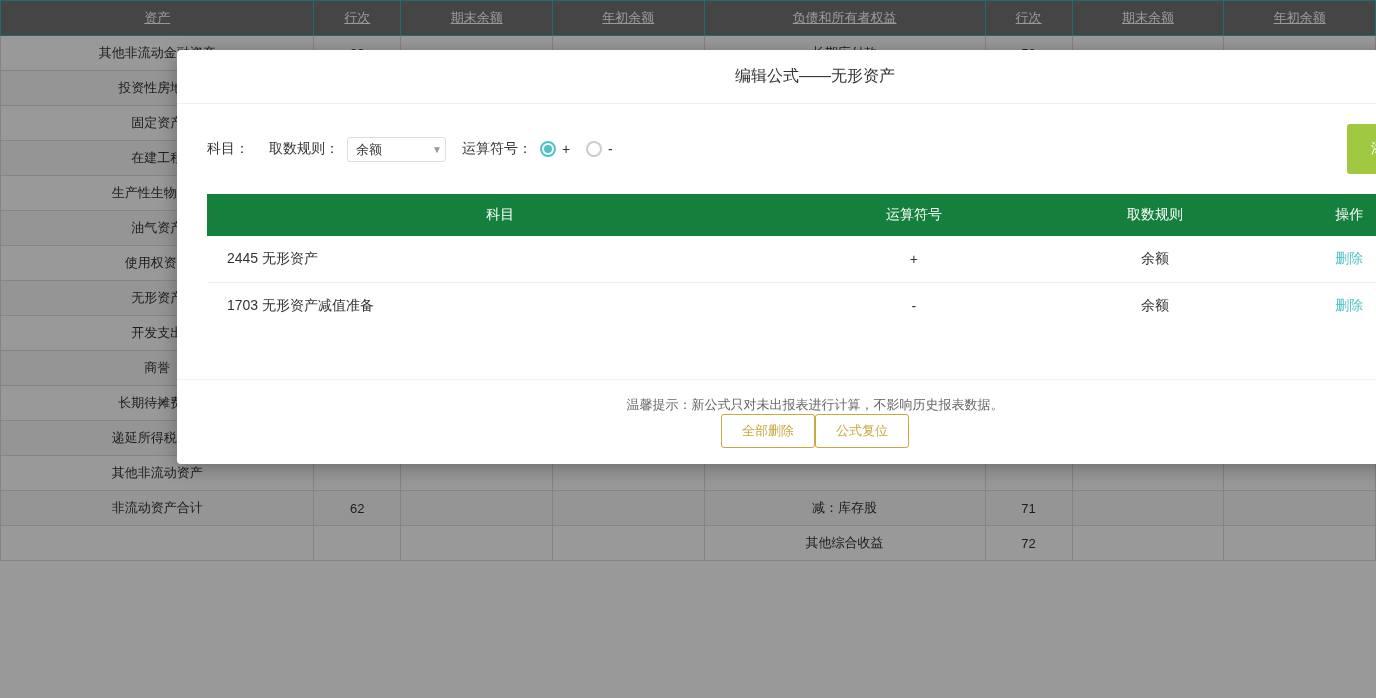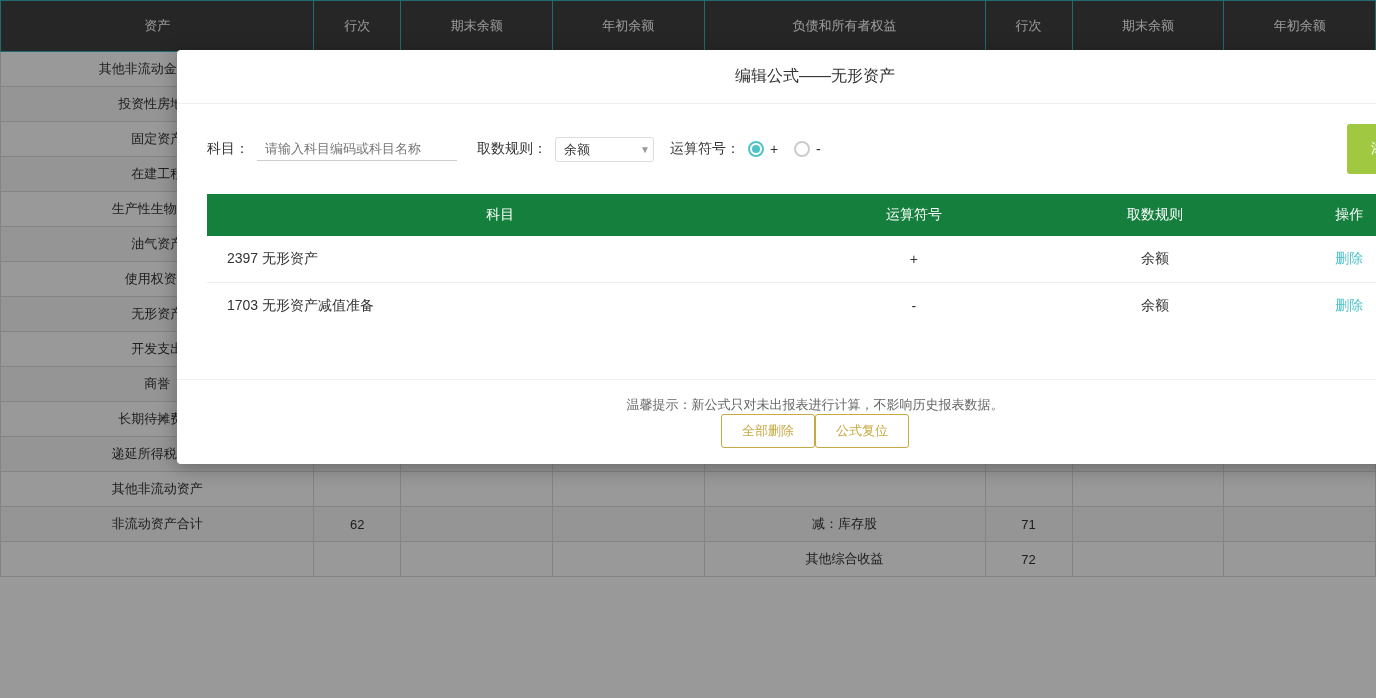--- a/index.html
+++ b/index.html
@@ -23,26 +23,27 @@
     }
 
     .bg-table {
       width: 100%;
       border-collapse: collapse;
       font-size: 13px;
       color: #333;
     }
 
     .bg-table th {
-      background: #404040;
+      background: #737373;
       color: #fff;
       text-align: center;
-      padding: 16px 4px;
+      padding: 8px 4px;
       border: 1px solid #3ab5ba;
       font-weight: normal;
+      text-decoration: underline;
     }
 
     .bg-table td {
       text-align: center;
       padding: 8px 4px;
       border: 1px solid #ddd;
       color: #333;
     }
 
     .bg-table tr:nth-child(even) td {
@@ -471,21 +472,20 @@
     <span class="modal-title">编辑公式——无形资产</span>
     <button class="modal-close">×</button>
   </div>
 
   <div class="modal-body">
 
     <div class="form-row">
 
       <div class="form-group">
         <span class="form-label">科目：</span>
-        <input class="form-input" type="text" placeholder="请输入科目编码或科目名称" style="">
       </div>
 
       <div class="form-group">
         <span class="form-label">取数规则：</span>
         <div class="form-select-wrapper">
           <select class="form-select">
             <option>余额</option>
             <option>借方</option>
             <option>贷方</option>
             <option>借方发生额</option>
@@ -516,21 +516,21 @@
       <thead>
         <tr>
           <th>科目</th>
           <th>运算符号</th>
           <th>取数规则</th>
           <th>操作</th>
         </tr>
       </thead>
       <tbody id="formula-table-body">
       <tr>
-            <td>2397 无形资产</td>
+            <td>2445 无形资产</td>
             <td>+</td>
             <td>余额</td>
             <td><a class="link-delete">删除</a></td>
           </tr>
           <tr>
             <td>1703 无形资产减值准备</td>
             <td>-</td>
             <td>余额</td>
             <td><a class="link-delete">删除</a></td>
           </tr>

